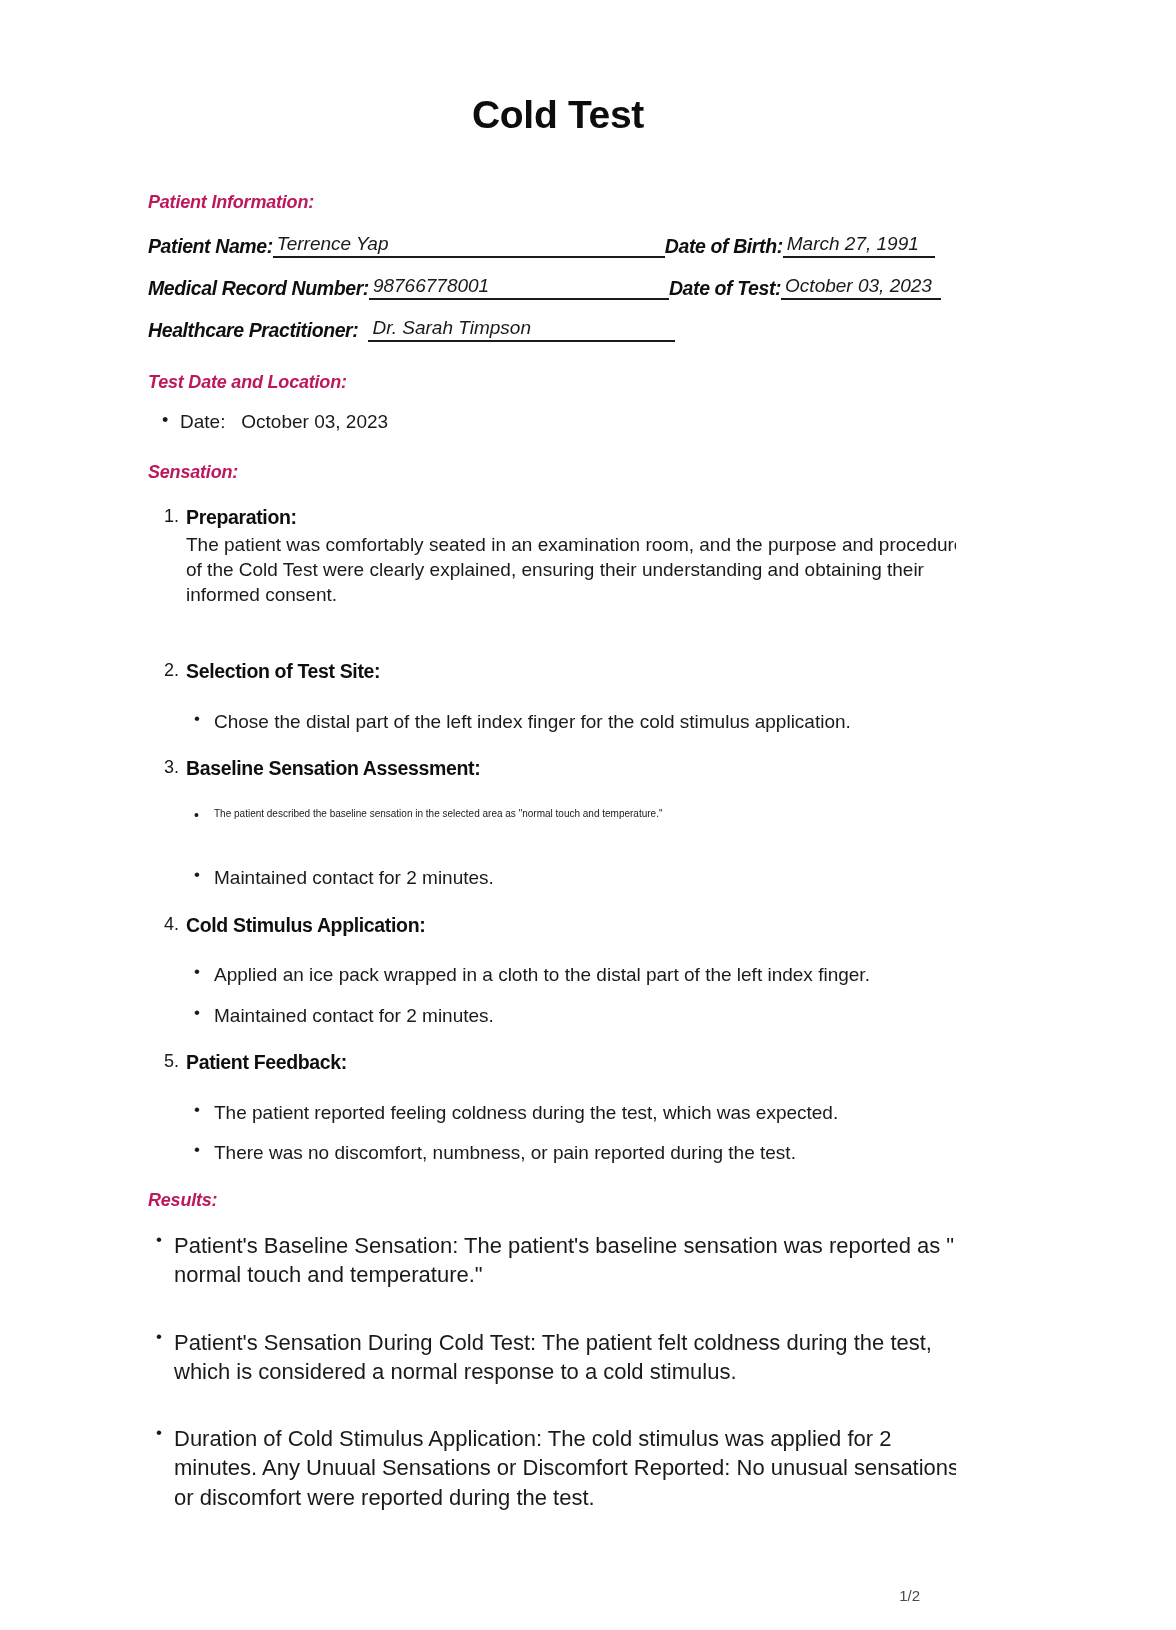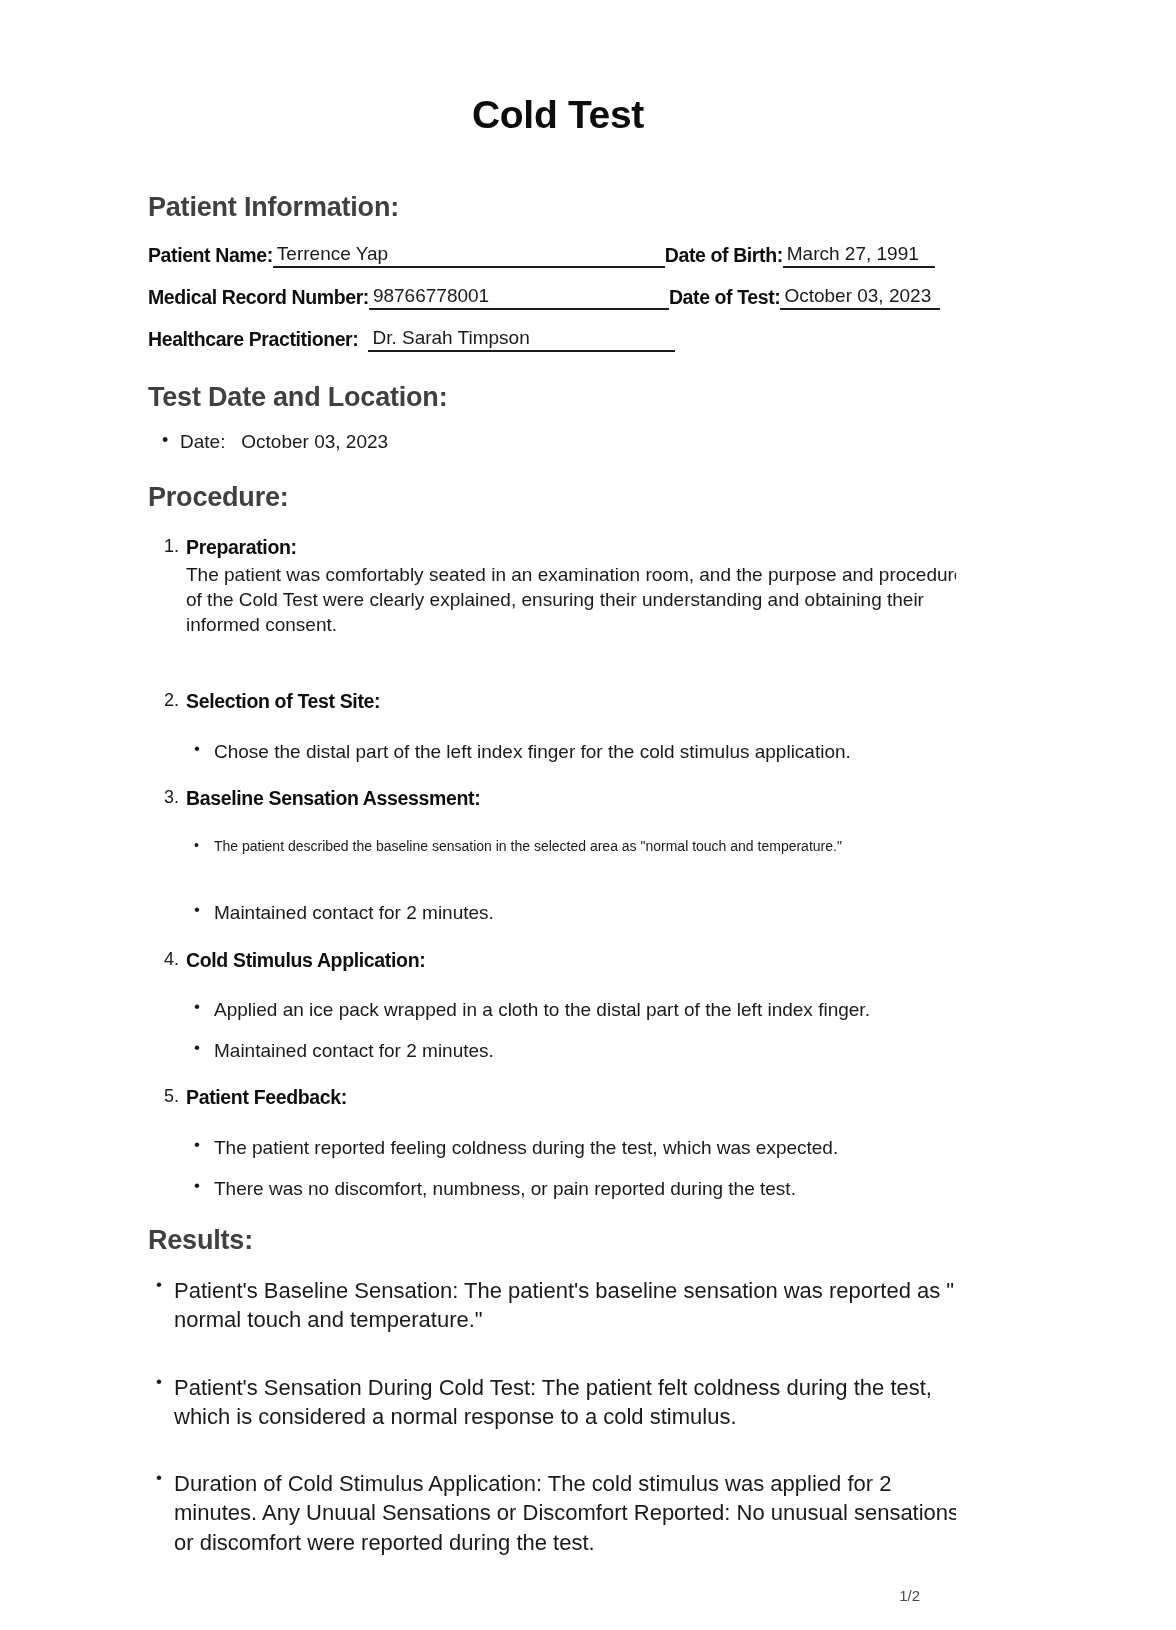--- a/index.html
+++ b/index.html
@@ -32,36 +32,38 @@
     font-size: 39px;
     font-weight: bold;
     letter-spacing: -0.3px;
     margin: 0;
     padding-top: 93px;
     color: #0d0d0d;
   }
 
   
   .sec-head {
+    font-style: italic;
     font-weight: bold;
-    font-size: 27px;
-    color: #404040;
+    font-size: 18px;
+    color: #be185d;
     letter-spacing: -0.2px;
   }
   .sec-patient-info { margin-top: 55px; }
   .sec-testdate     { margin-top: 30px; }
   .sec-procedure    { margin-top: 28px; }
   .sec-results      { margin-top: 24px; }
 
   
   .field-row {
     display: flex;
-    align-items: center;
+    align-items: flex-end;
     margin-top: 17px;
     width: 820px;
+    font-style: italic;
   }
   .field-row.r1 { margin-top: 20px; }
 
   .flabel {
     font-weight: bold;
     font-size: 19.5px;
     white-space: nowrap;
     letter-spacing: -0.4px;
     line-height: 1.15;
     color: #0f0f0f;
@@ -157,21 +159,21 @@
   }
   ul.sub li:first-child { margin-top: 0; }
   ul.sub li::before {
     content: "•";
     position: absolute;
     left: 8px;
     top: -2px;
     font-size: 17px;
   }
   ul.sub li.small {
-    font-size: 14px;
+    font-size: 10px;
     line-height: 1.3;
   }
   ul.sub li.small::before {
     font-size: 14px;
     top: -1px;
   }
   ul.sub li.gap-big { margin-top: 46px; }
 
   
   ul.results {
@@ -238,21 +240,21 @@
     <div class="sec-head sec-testdate">Test Date and Location:</div>
 
     <ul class="plain">
       <li>
         <span class="loc-label">Date:</span>
         &nbsp;
         <span>October 03, 2023</span>
       </li>
     </ul>
 
-    <div class="sec-head sec-procedure">Procedure:</div>
+    <div class="sec-head sec-procedure">Sensation:</div>
 
     <ol class="proc">
 
       <li>
         <div class="proc-title">Preparation:</div>
         <div class="proc-body">The patient was comfortably seated in an examination room, and the purpose and procedure of the Cold Test were clearly explained, ensuring their understanding and obtaining their informed consent.</div>
       </li>
 
       <li style="margin-top:52px;">
         <div class="proc-title">Selection of Test Site:</div>

